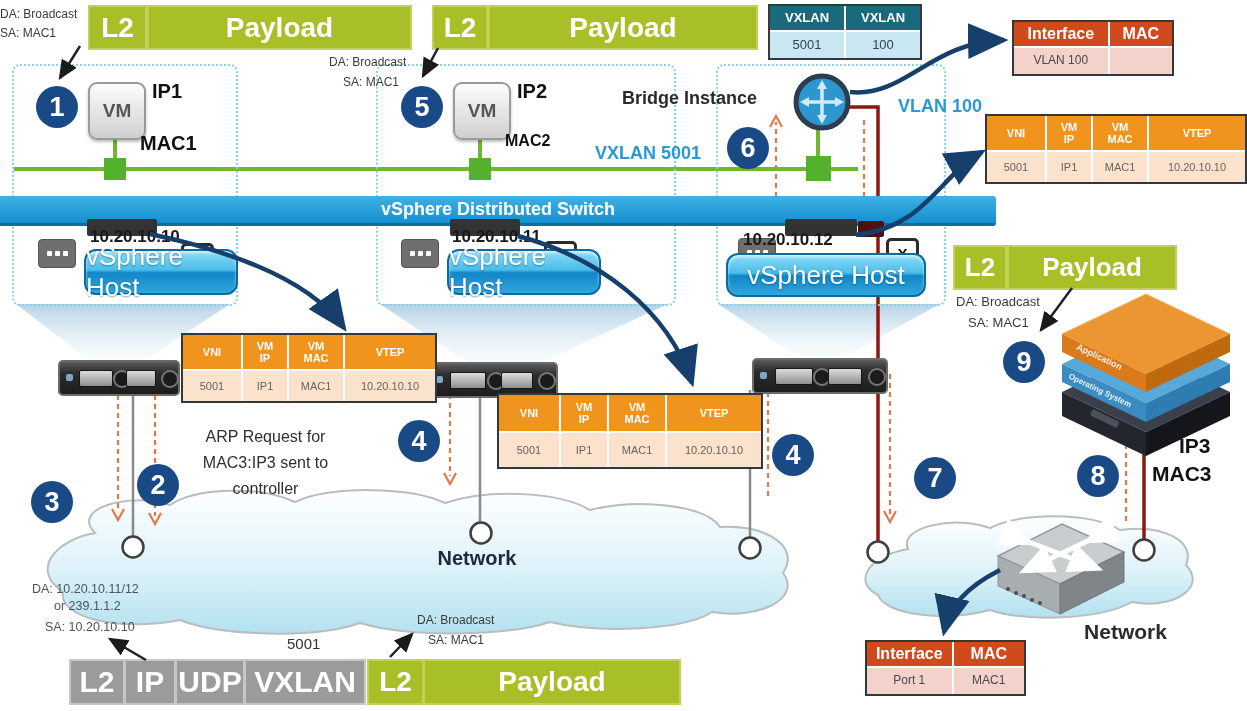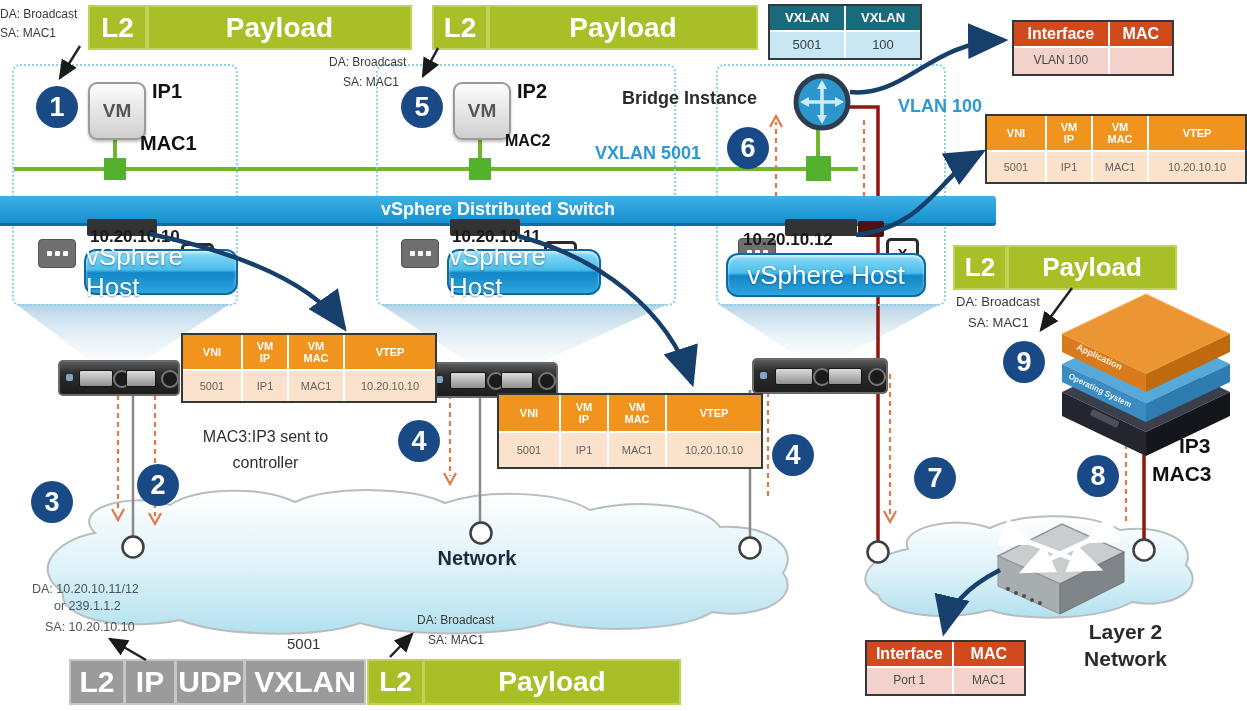--- a/index.html
+++ b/index.html
@@ -354,30 +354,30 @@
   <div class="el step" style="left:31px;top:481px;">3</div>
   <div class="el step" style="left:398px;top:420px;">4</div>
   <div class="el step" style="left:772px;top:434px;">4</div>
   <div class="el step" style="left:401px;top:86px;">5</div>
   <div class="el step" style="left:727px;top:127px;">6</div>
   <div class="el step" style="left:914px;top:457px;">7</div>
   <div class="el step" style="left:1077px;top:455px;">8</div>
   <div class="el step" style="left:1003px;top:341px;">9</div>
 
   <div class="lbl" style="left:178px;top:424px;width:175px;text-align:center;font-size:16px;color:#2f2f2f;line-height:26px;">
+    <div>ARP Request for</div>
     <div>MAC3:IP3 sent to</div>
     <div>controller</div>
   </div>
 
   <div class="lbl" style="left:352px;top:544px;width:250px;text-align:center;font-weight:bold;font-size:20px;color:#1b2a3d;line-height:29px;">
     <div>Network</div>
   </div>
 
   <div class="lbl" style="left:1058px;top:618px;width:135px;text-align:center;font-weight:bold;font-size:21px;color:#2b2b2b;line-height:27px;">
-    <div>Layer 2</div>
     <div>Network</div>
   </div>
 
   <div class="lbl" style="left:1163px;top:434px;font-weight:bold;font-size:21px;color:#111;margin-left:16px;">IP3</div>
   <div class="lbl" style="left:1152px;top:462px;font-weight:bold;font-size:21px;color:#111;">MAC3</div>
 
   <svg id="layer-arrows" class="layer" width="1247" height="711" viewBox="0 0 1247 711">
     <defs>
       <marker id="mNavy" markerWidth="10" markerHeight="9" refX="8" refY="4" orient="auto">
         <path d="M0,0 L9,4 L0,8 Z" fill="#16406b"></path>

